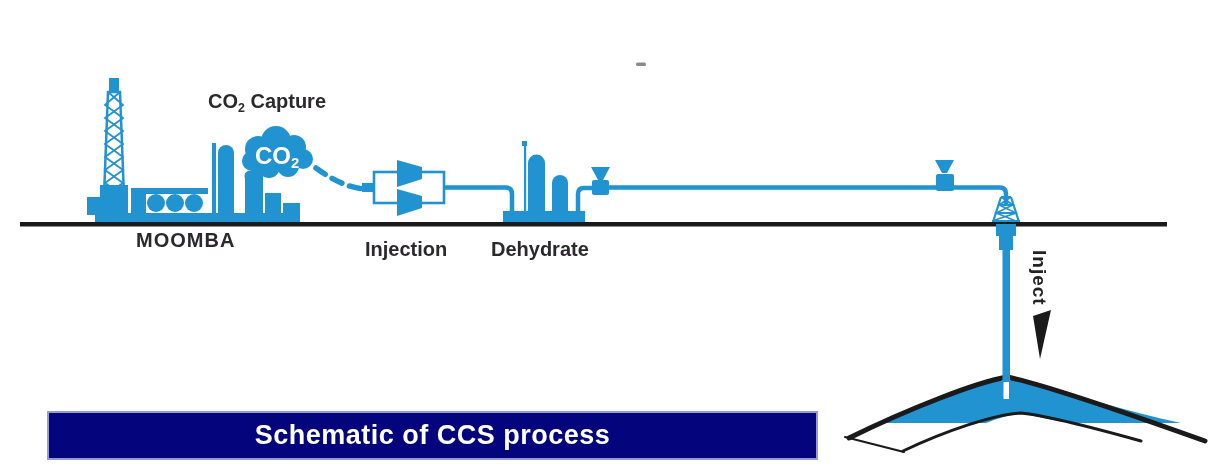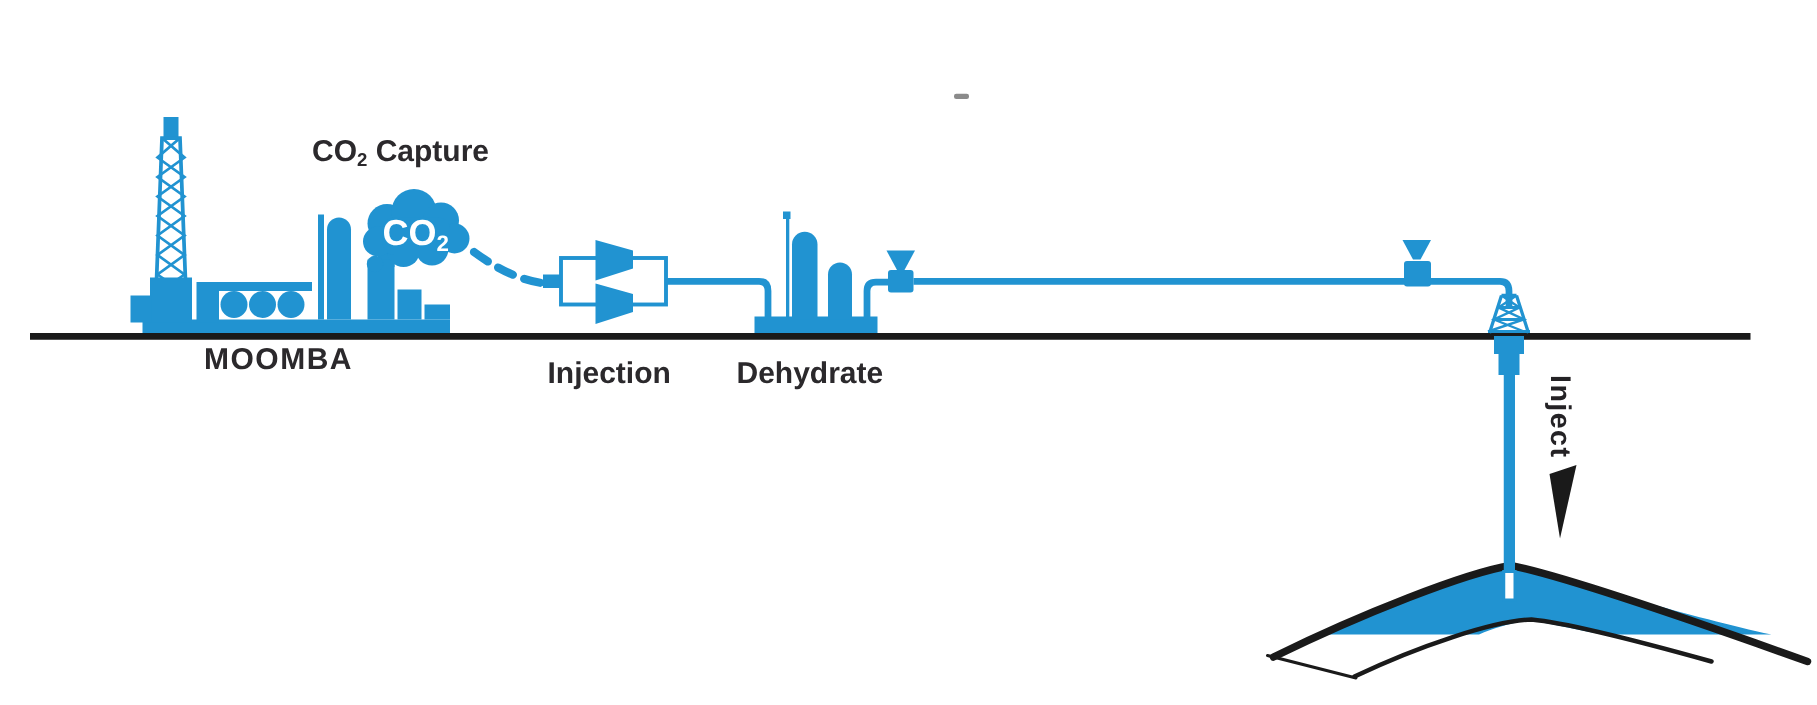--- a/index.html
+++ b/index.html
@@ -136,14 +136,17 @@
   <div class="lbl caps" style="left:136px;top:229px">MOOMBA</div>
 
   <div class="lbl" style="left:365px;top:238px">Injection</div>
 
   <div class="lbl" style="left:491px;top:238px">Dehydrate</div>
 
 
 
   <div class="lbl vert" style="left:1028px;top:250px">Inject</div>
 
+  <div class="banner">
+    <span class="banner-text">Schematic of CCS process</span>
+  </div>
 
 </div>
 
 </body></html>

